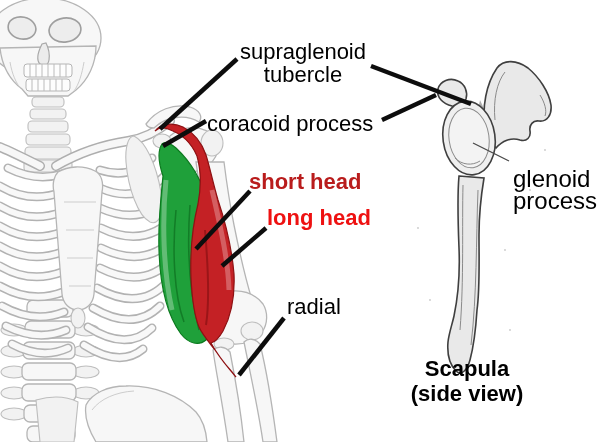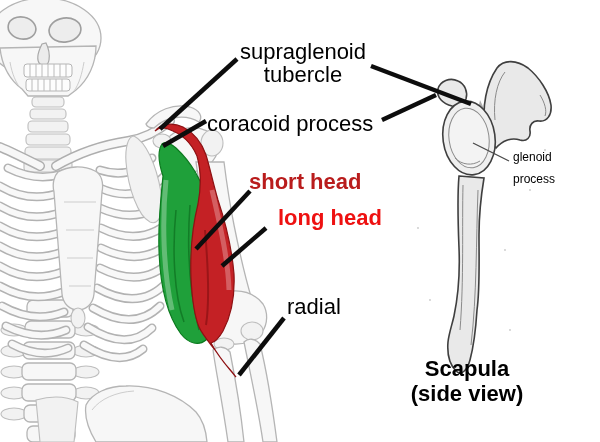--- a/index.html
+++ b/index.html
@@ -9,23 +9,23 @@
   }
   .stage svg{position:absolute;left:0;top:0;}
   .label{position:absolute;color:#000;font-size:22px;line-height:23px;white-space:nowrap;}
   .label .ln{display:block;}
   .bold{font-weight:700;}
   .green{color:#b91c1c;}
   .red{color:#ee1111;}
   .lbl-supra{left:225px;top:40px;width:156px;text-align:center;}
   .lbl-coracoid{left:207px;top:112px;}
   .lbl-short{left:249px;top:170px;}
-  .lbl-long{left:267px;top:206px;margin-left:11px;}
+  .lbl-long{left:267px;top:206px;}
   .lbl-radial{left:287px;top:295px;}
-  .lbl-glenoid{left:513px;top:146px;font-size:12px;line-height:22px;}
+  .lbl-glenoid{left:513px;top:168px;font-size:24px;line-height:22px;}
   .lbl-caption{left:387px;top:356px;width:160px;text-align:center;font-weight:700;line-height:25px;}
   .bone{fill:#f7f7f7;stroke:#b5b5b5;stroke-width:1.3;}
   .bone2{fill:#f2f2f2;stroke:#bdbdbd;stroke-width:1.1;}
   .shade{stroke:#cdcdcd;stroke-width:1;fill:none;}
   .sketch{fill:#e9e9e9;stroke:#3f3f3f;stroke-width:1.6;}
   .sketchline{stroke:#8a8a8a;stroke-width:1;fill:none;}
 </style>
 </head>
 <body>
 

